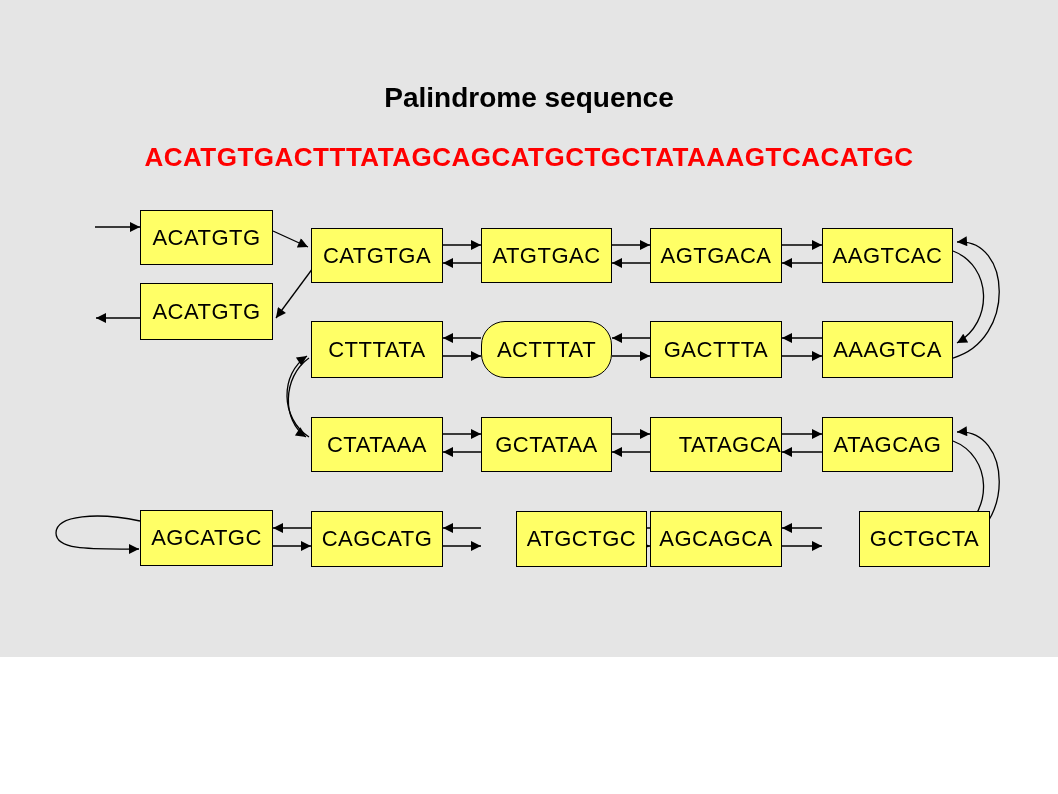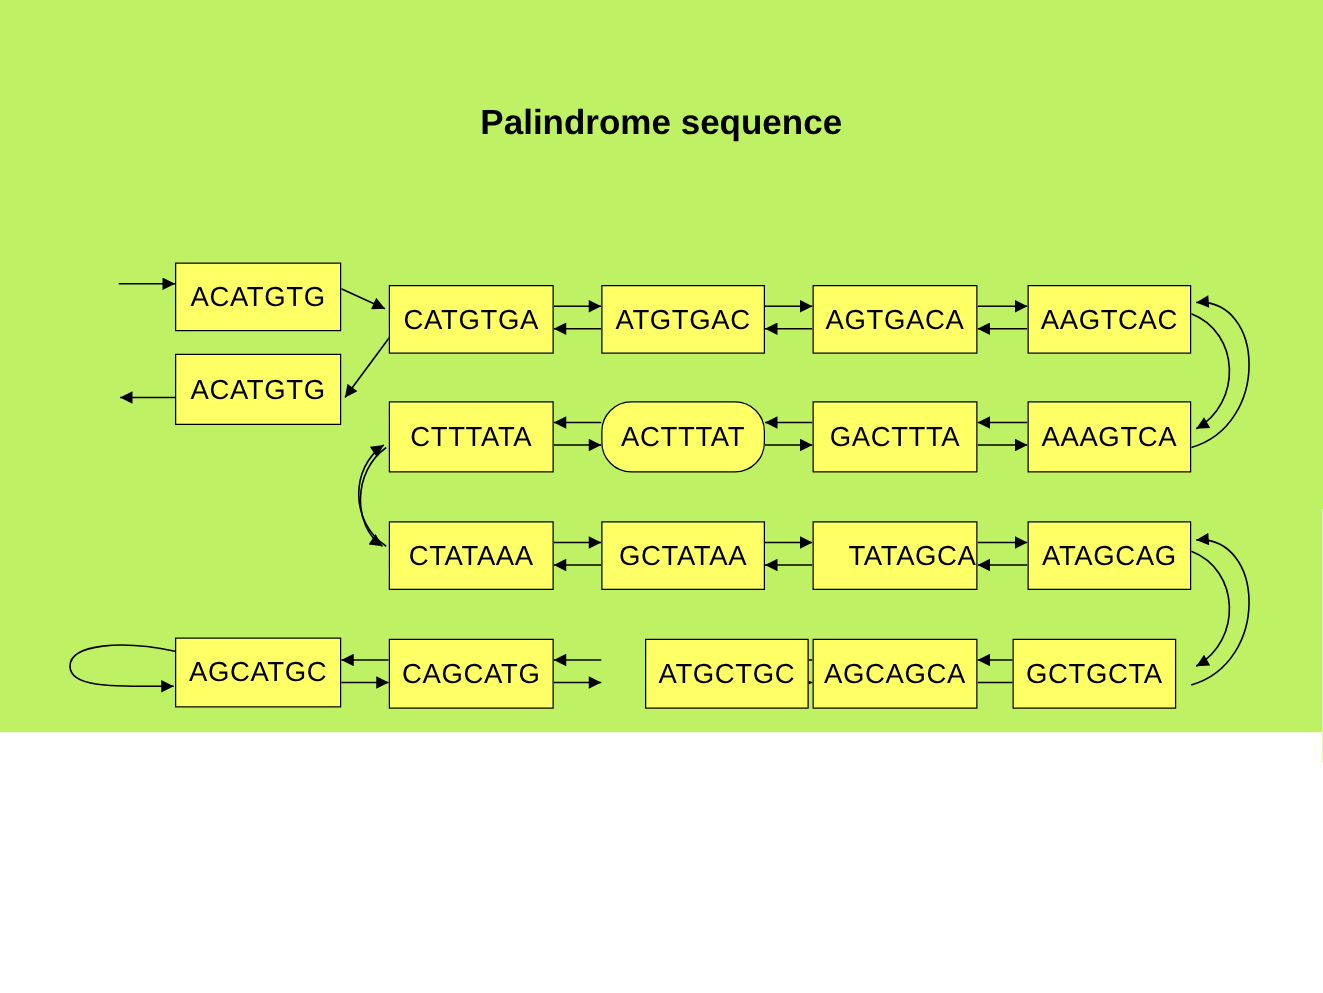--- a/index.html
+++ b/index.html
@@ -1,20 +1,20 @@
 <!DOCTYPE html>
 <html style="--box-fill: #FFFF66; --box-border: #000000;"><head>
 <meta charset="utf-8">
 <style>
   html, body { margin: 0; padding: 0; background: #ffffff; }
   .stage {
     position: relative;
     width: 1058px;
-    height: 586px;
-    background: #bef264;
+    height: 657px;
+    background: #e5e5e5;
     font-family: "Liberation Sans", sans-serif;
     overflow: hidden;
     text-decoration: underline;
   }
   .title {
     position: absolute;
     top: 82px;
     left: 0;
     width: 100%;
     text-align: center;
@@ -59,20 +59,21 @@
     white-space: nowrap;
   }
 </style>
 </head>
 <body>
 
 <div class="stage">
 
   <div class="title">Palindrome sequence</div>
 
+  <div class="sequence" style="color: rgb(255, 0, 0);">ACATGTGACTTTATAGCAGCATGCTGCTATAAAGTCACATGC</div>
 
   <svg id="edge-layer" viewBox="0 0 1058 794" xmlns="http://www.w3.org/2000/svg">
     <defs>
       <marker id="arrow" viewBox="0 0 10 10" refX="10" refY="5" markerWidth="13" markerHeight="10" markerUnits="userSpaceOnUse" orient="auto">
         <path d="M 0 0 L 10 5 L 0 10 z" fill="#000000"></path>
       </marker>
     </defs>
     <g id="edge-group" stroke="#000000">
         <path class="edge" d="M 95 227 L 140 227" marker-end="url(#arrow)"></path>
         <path class="edge" d="M 273 231 L 308 247" marker-end="url(#arrow)"></path>
@@ -126,16 +127,16 @@
       <div class="node" style="left: 650px; top: 321px; width: 132px; height: 57px;">GACTTTA</div>
       <div class="node" style="left: 822px; top: 321px; width: 131px; height: 57px;">AAAGTCA</div>
       <div class="node" style="left: 311px; top: 417px; width: 132px; height: 55px;">CTATAAA</div>
       <div class="node" style="left: 481px; top: 417px; width: 131px; height: 55px;">GCTATAA</div>
       <div class="node" style="left: 650px; top: 417px; width: 132px; height: 55px; padding-left: 28px;">TATAGCA</div>
       <div class="node" style="left: 822px; top: 417px; width: 131px; height: 55px;">ATAGCAG</div>
       <div class="node" style="left: 140px; top: 498px; width: 133px; height: 56px; margin-top: 12px;">AGCATGC</div>
       <div class="node" style="left: 311px; top: 511px; width: 132px; height: 56px;">CAGCATG</div>
       <div class="node" style="left: 481px; top: 511px; width: 131px; height: 56px; margin-left: 35px;">ATGCTGC</div>
       <div class="node" style="left: 650px; top: 511px; width: 132px; height: 56px;">AGCAGCA</div>
-      <div class="node" style="left: 810px; top: 511px; width: 131px; height: 56px;">GCTGCTA</div>
+      <div class="node" style="left: 859px; top: 511px; width: 131px; height: 56px;">GCTGCTA</div>
     </div>
 
 </div>
 
 </body></html>

